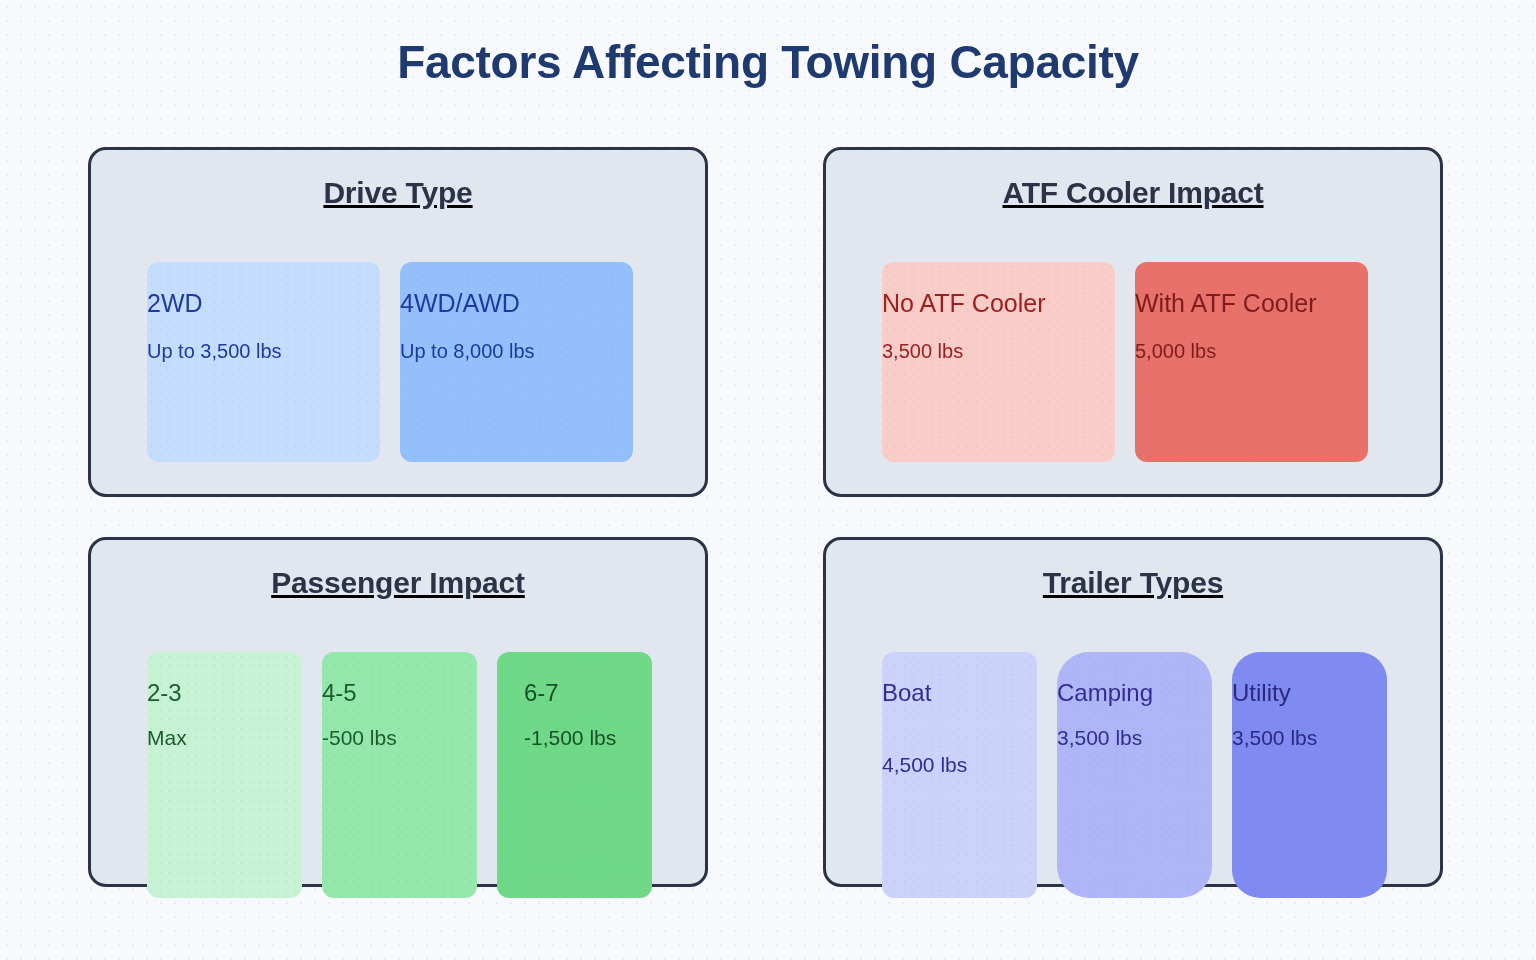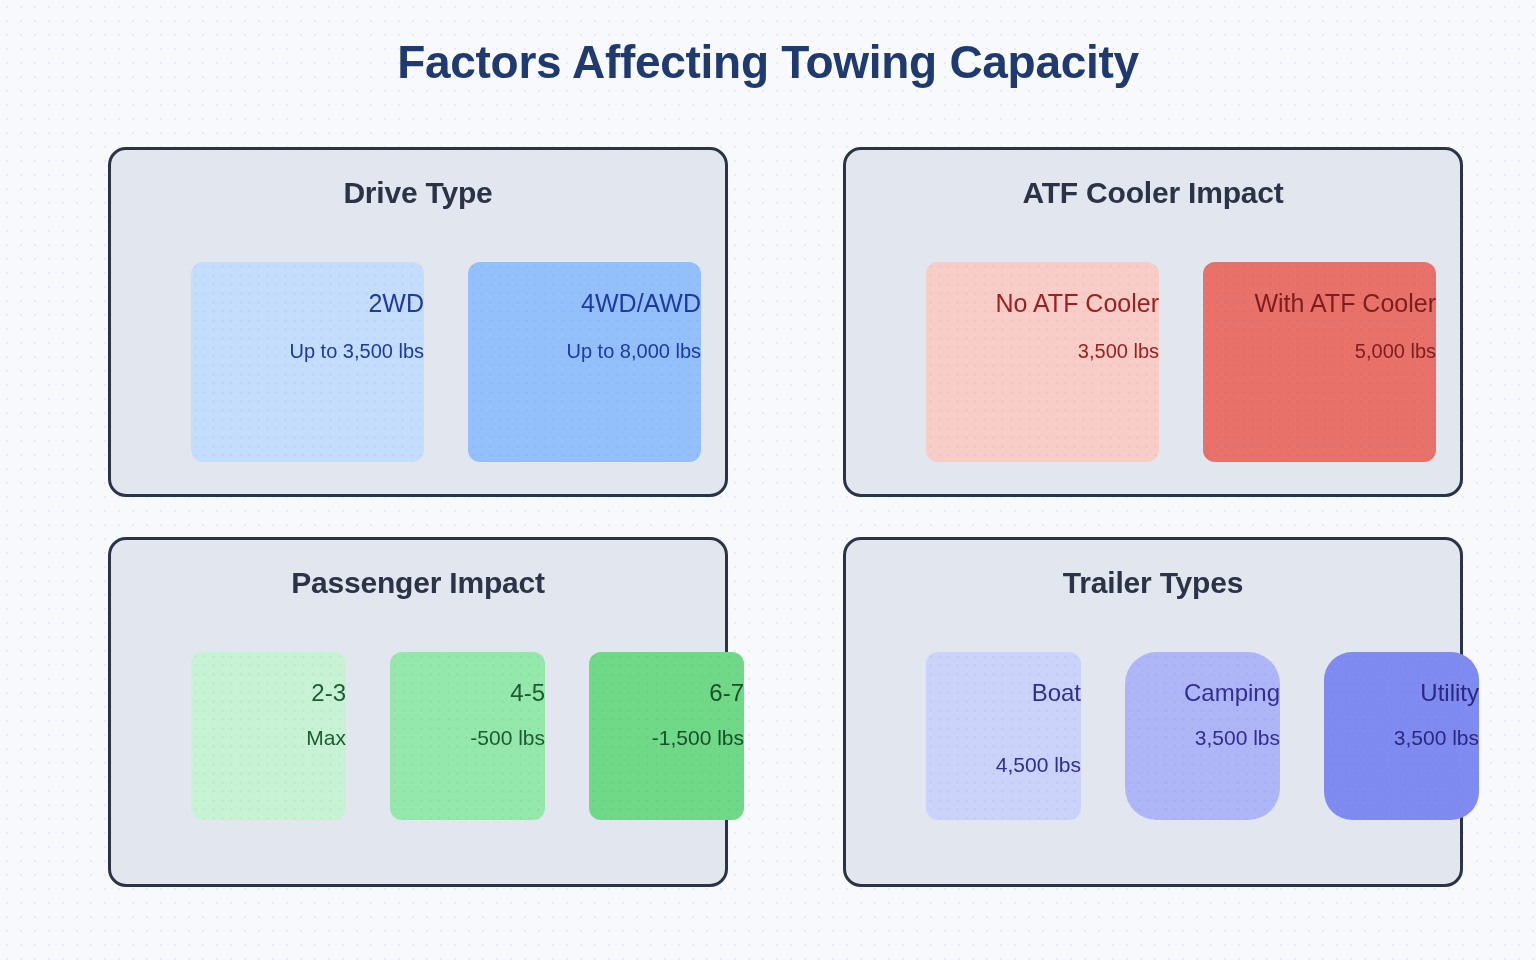--- a/index.html
+++ b/index.html
@@ -24,28 +24,29 @@
     font-size: 46px;
     font-weight: bold;
     color: #1e3a6e;
     letter-spacing: -0.3px;
     padding-top: 36px;
     line-height: 1.15;
   }
 
   .grid {
     position: absolute;
-    left: 108px;
+    left: 88px;
     top: 147px;
     width: 1355px;
     display: grid;
     grid-template-columns: 620px 620px;
     grid-template-rows: 350px 350px;
     column-gap: 115px;
     row-gap: 40px;
+    text-decoration: underline;
   }
 
   .panel {
     background-color: #e2e6ef;
     border: 3px solid #2b3347;
     border-radius: 18px;
     padding: 26px 0 0 0;
     display: flex;
     flex-direction: column;
     align-items: center;
@@ -68,29 +69,28 @@
     top: 112px;
   }
 
   .cards.three { left: 56px; }
 
   .card {
     border-radius: 12px;
     padding-top: 28px;
     display: flex;
     flex-direction: column;
-    align-items: flex-end;
+    align-items: flex-start;
     background-image:
       radial-gradient(circle, rgba(80,80,120,0.10) 0.9px, transparent 1.1px);
     background-size: 9px 9px;
-    margin-left: 24px;
   }
 
   .card.wide  { width: 233px; height: 200px; }
-  .card.slim  { width: 155px; height: 168px; }
+  .card.slim  { width: 155px; height: 246px; }
 
   .card-label {
     font-size: 25px;
     line-height: 1.1;
     text-align: center;
   }
 
   .card-value {
     font-size: 20px;
     margin-top: 22px;
@@ -137,21 +137,21 @@
       <div class="panel-title">Passenger Impact</div>
       <div class="cards three">
         <div class="card slim" style="background-color: rgb(200, 242, 212);">
           <div class="card-label" style="color: rgb(29, 92, 48);">2-3</div>
           <div class="card-value" style="color: rgb(29, 92, 48);">Max</div>
         </div>
         <div class="card slim" style="background-color: rgb(148, 232, 171);">
           <div class="card-label" style="color: rgb(29, 92, 48);">4-5</div>
           <div class="card-value" style="color: rgb(29, 92, 48);">-500 lbs</div>
         </div>
-        <div class="card slim" style="background-color: rgb(111, 217, 135);">
+        <div class="card slim" style="background-color: rgb(111, 217, 135); padding-left: 27px;">
           <div class="card-label" style="color: rgb(23, 81, 42);">6-7</div>
           <div class="card-value" style="color: rgb(23, 81, 42);">-1,500 lbs</div>
         </div>
       </div>
     </div>
     <div class="panel">
       <div class="panel-title">Trailer Types</div>
       <div class="cards three">
         <div class="card slim" style="background-color: rgb(204, 211, 251); gap: 27px;">
           <div class="card-label" style="color: rgb(49, 46, 145);">Boat</div>

